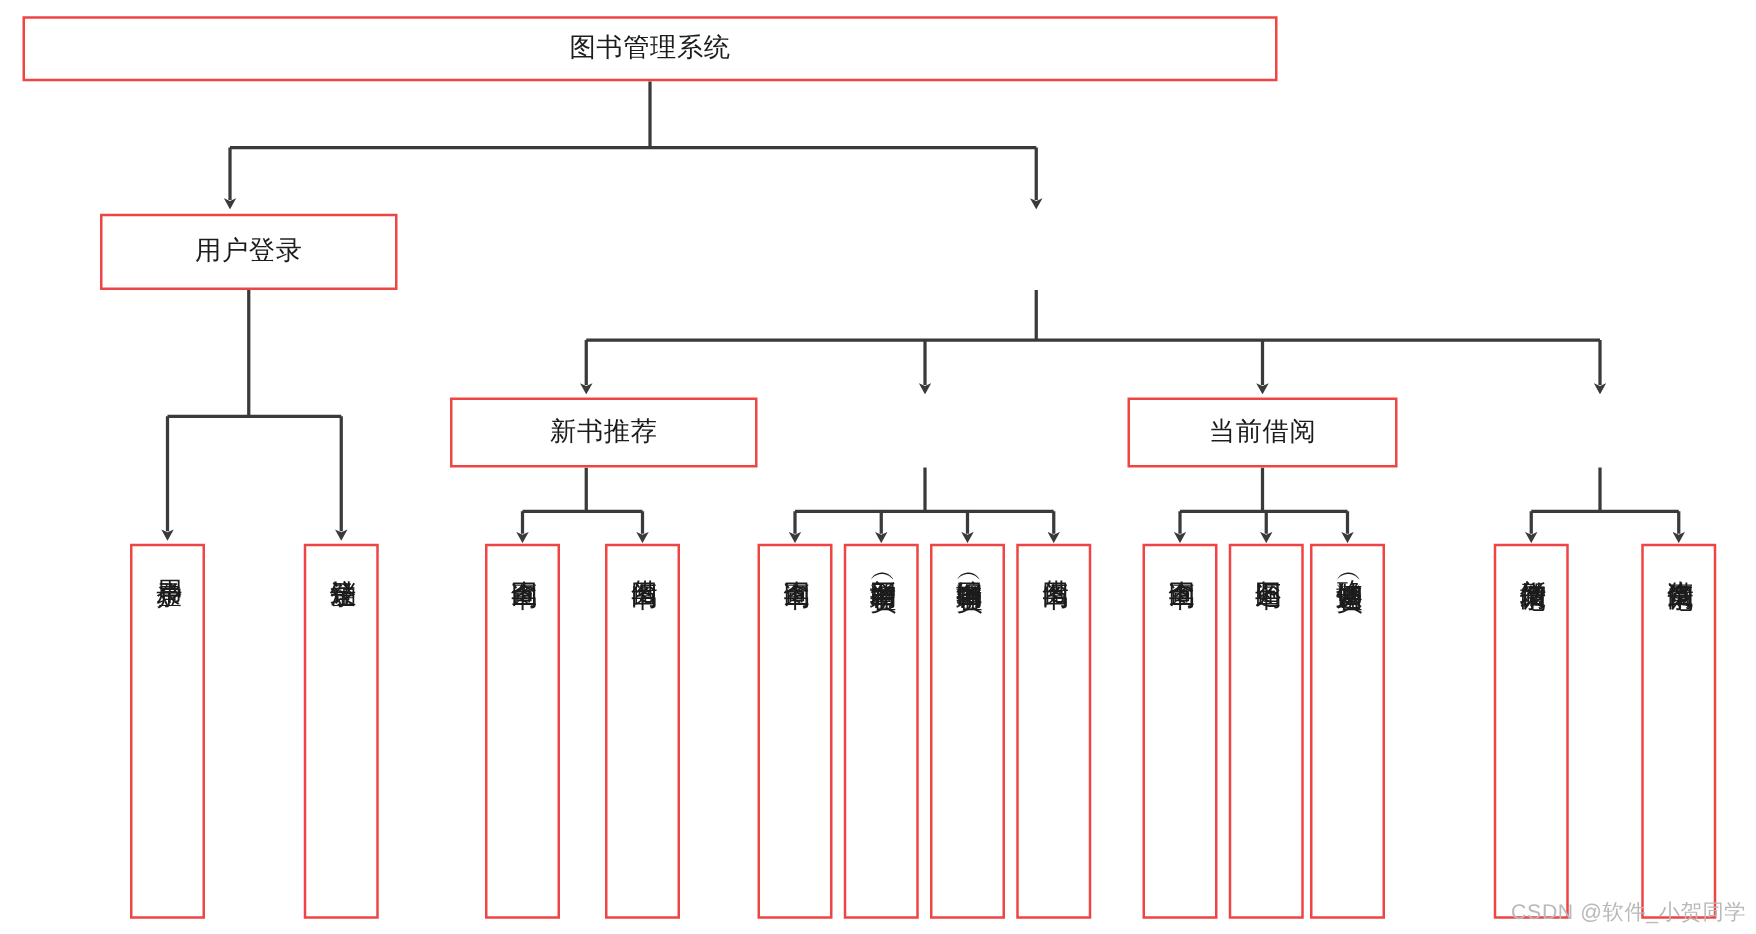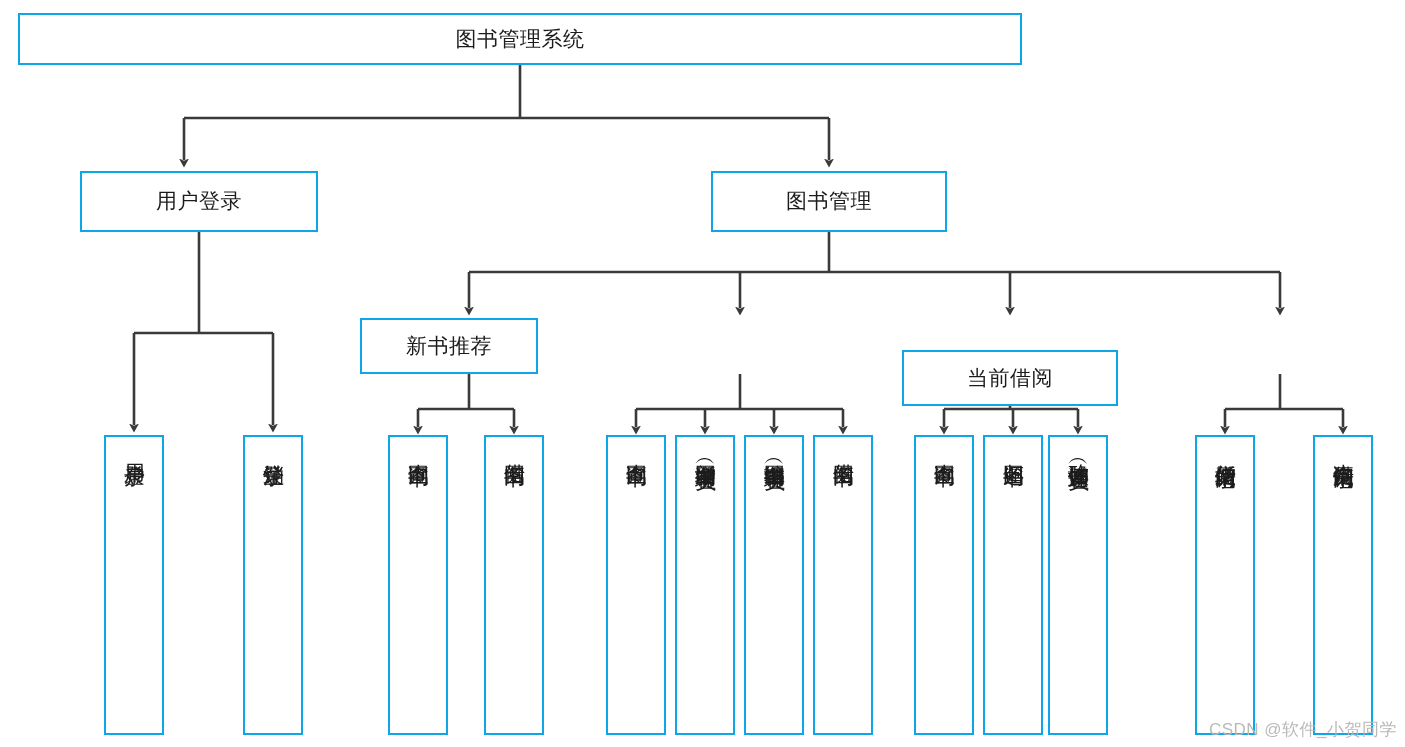--- a/index.html
+++ b/index.html
@@ -21,21 +21,21 @@
   #edges {
     position: absolute;
     left: 0;
     top: 0;
     width: 1405px;
     height: 747px;
   }
   .node {
     position: absolute;
     box-sizing: border-box;
-    border: 2px solid #0ea5e9;
+    border: 2px solid #ef4444;
     background: #ffffff;
     display: flex;
     align-items: center;
     justify-content: center;
     text-align: center;
   }
   .node .label {
     font-size: 21px;
     line-height: 1.15;
     letter-spacing: 0.5px;
@@ -122,30 +122,27 @@
   </svg>
 
   <div class="node" style="left:18px; top:13px; width:1004px; height:52px;">
     <span class="label">图书管理系统</span>
   </div>
 
   <div class="node" style="left:80px; top:171px; width:238px; height:61px;">
     <span class="label">用户登录</span>
   </div>
 
-  <div class="node" style="left:711px; top:171px; width:236px; height:61px;">
-    <span class="label">图书管理</span>
-  </div>
 
-  <div class="node" style="left:360px; top:318px; width:178px; height:56px;">
+  <div class="node" style="left:360px; top:318px; width:246px; height:56px;">
     <span class="label">新书推荐</span>
   </div>
 
 
-  <div class="node" style="left:902px; top:318px; width:216px; height:56px;margin-top:32px;">
+  <div class="node" style="left:902px; top:318px; width:216px; height:56px;">
     <span class="label">当前借阅</span>
   </div>
 
 
   <div class="node vert" style="left:104px; top:435px; width:60px; height:300px;">
     <span class="label">用户登录</span>
   </div>
   <div class="node vert" style="left:243px; top:435px; width:60px; height:300px;">
     <span class="label">注销登录</span>
   </div>

